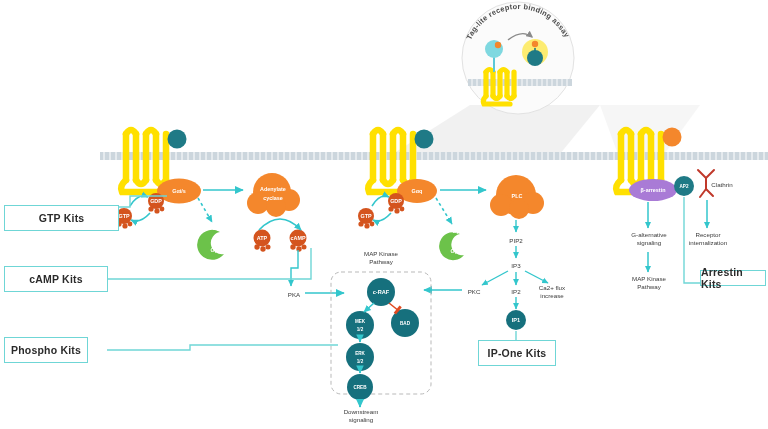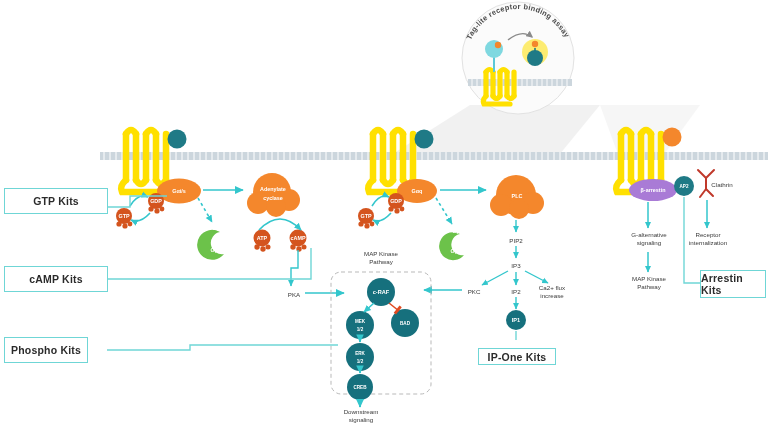--- a/index.html
+++ b/index.html
@@ -450,37 +450,37 @@
 
     <polyline points="107,279 311,279 311,248" fill="none" stroke="#6fd6d6" stroke-width="1.4"></polyline>
 
     <polyline points="107,350 190,350 190,345 338,345" fill="none" stroke="#6fd6d6" stroke-width="1.4"></polyline>
 
     <line x1="516" y1="331" x2="516" y2="340" stroke="#6fd6d6" stroke-width="1.4"></line>
 
     <polyline points="684,197 684,283 701,283" fill="none" stroke="#6fd6d6" stroke-width="1.4"></polyline>
   </svg>
 
-  <div class="kitbox" style="left:4px;top:188px;width:104px;height:26px;">
+  <div class="kitbox" style="left:4px;top:205px;width:115px;height:26px;">
     <span>GTP Kits</span>
   </div>
 
   <div class="kitbox" style="left:4px;top:266px;width:104px;height:26px;">
     <span>cAMP Kits</span>
   </div>
 
   <div class="kitbox" style="left:4px;top:337px;width:84px;height:26px;">
     <span>Phospho Kits</span>
   </div>
 
-  <div class="kitbox" style="left:478px;top:348px;width:78px;height:17px;">
+  <div class="kitbox" style="left:478px;top:340px;width:78px;height:26px;">
     <span>IP-One Kits</span>
   </div>
 
-  <div class="kitbox" style="left:700px;top:270px;width:66px;height:28px;">
+  <div class="kitbox" style="left:700px;top:270px;width:66px;height:16px;">
     <span>Arrestin Kits</span>
   </div>
 
   <div class="plainlabel" style="left:336px;top:250px;width:90px;">MAP Kinase
 Pathway</div>
 
   <div class="plainlabel" style="left:327px;top:408px;width:68px;">Downstream
 signaling</div>
 
   <div class="plainlabel" style="left:526px;top:284px;width:52px;">Ca2+ flux

